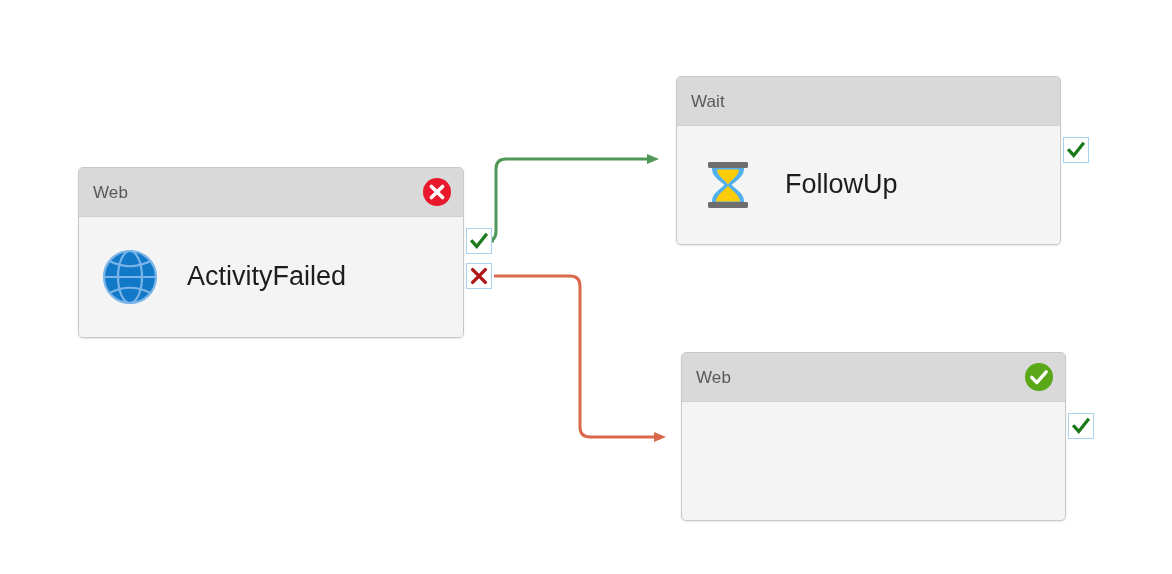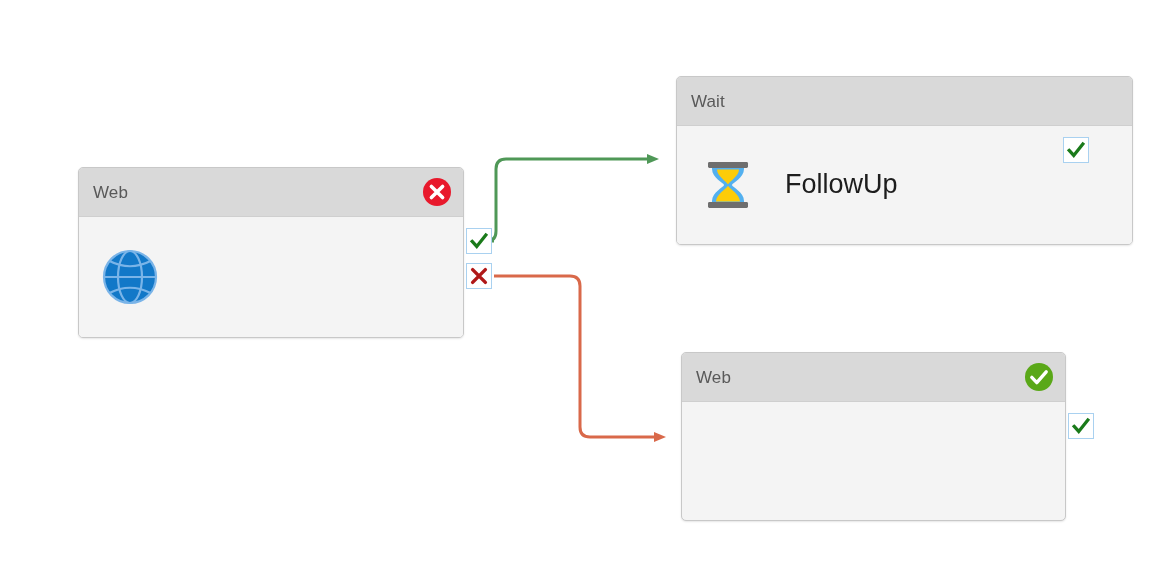--- a/index.html
+++ b/index.html
@@ -137,35 +137,36 @@
           <circle cx="29" cy="29" r="26" fill="#1278c8"></circle>
           <g stroke="#7ab4e8" stroke-width="2.2" fill="none">
             <circle cx="29" cy="29" r="26"></circle>
             <line x1="3" y1="29" x2="55" y2="29"></line>
             <ellipse cx="29" cy="29" rx="12" ry="26"></ellipse>
             <path d="M8.5,13 Q29,23.5 49.5,13"></path>
             <path d="M8.5,45 Q29,34.5 49.5,45"></path>
           </g>
         </svg>
       </span>
+      <span class="node-label">ActivityFailed</span>
     </div>
   </div>
 
   <div class="port" style="left:466px; top:228px;">
     <svg viewBox="0 0 22 22" width="20" height="20">
       <path d="M3.5,11.5 L8.5,17 L18.5,4.5" fill="none" stroke="#1a7a1a" stroke-width="3.6" stroke-linecap="square" stroke-linejoin="miter"></path>
     </svg>
   </div>
   <div class="port" style="left:466px; top:263px;">
     <svg viewBox="0 0 22 22" width="20" height="20">
       <path d="M4,4 L18,18 M18,4 L4,18" fill="none" stroke="#b01818" stroke-width="3.8" stroke-linecap="round"></path>
     </svg>
   </div>
 
-  <div class="node" id="node-follow-up" style="left:676px; top:76px; width:457px; height:169px;">
+  <div class="node" id="node-follow-up" style="left:676px; top:76px; width:385px; height:169px;">
     <div class="node-header">
       <span class="node-header-title">Wait</span>
     </div>
     <div class="node-body">
       <span class="node-icon">
         <svg viewBox="0 0 58 58" width="58" height="58">
           <path d="M13,9 L45,9 L45,13 C45,22 33,27 33,29 C33,31 45,36 45,45 L45,49 L13,49 L13,45 C13,36 25,31 25,29 C25,27 13,22 13,13 Z" fill="#53b0ef"></path>
           <path d="M18,13.5 L40,13.5 C40,20 30.5,25.5 29,28.5 C27.5,25.5 18,20 18,13.5 Z" fill="#fdcc08"></path>
           <path d="M29,29.8 C30.5,32.8 41,38.5 41,45.5 L17,45.5 C17,38.5 27.5,32.8 29,29.8 Z" fill="#fdcc08"></path>
           <rect x="9" y="6" width="40" height="6" rx="1.4" fill="#6e6e6e"></rect>

